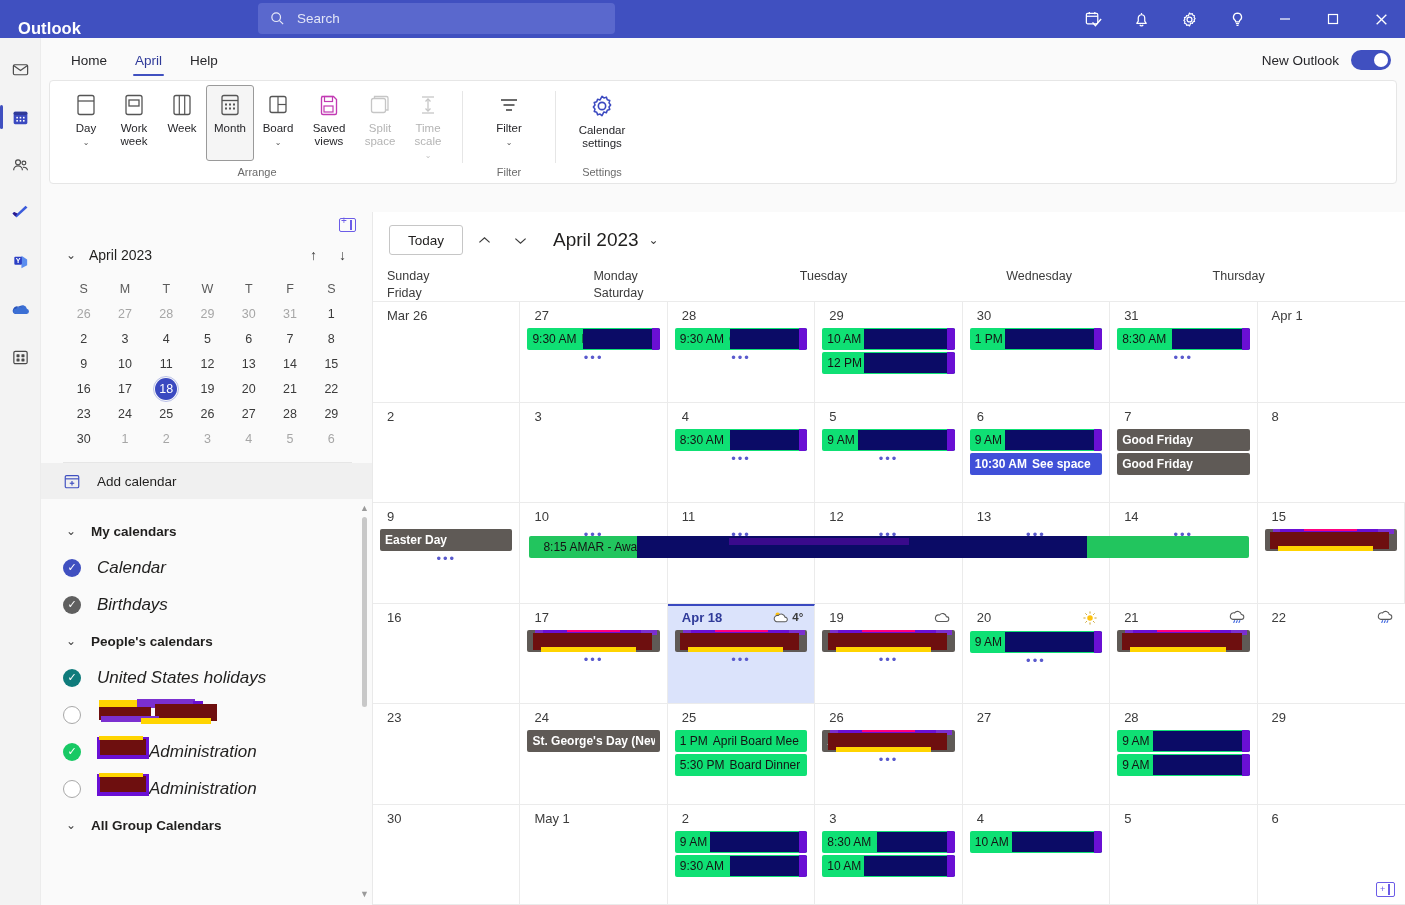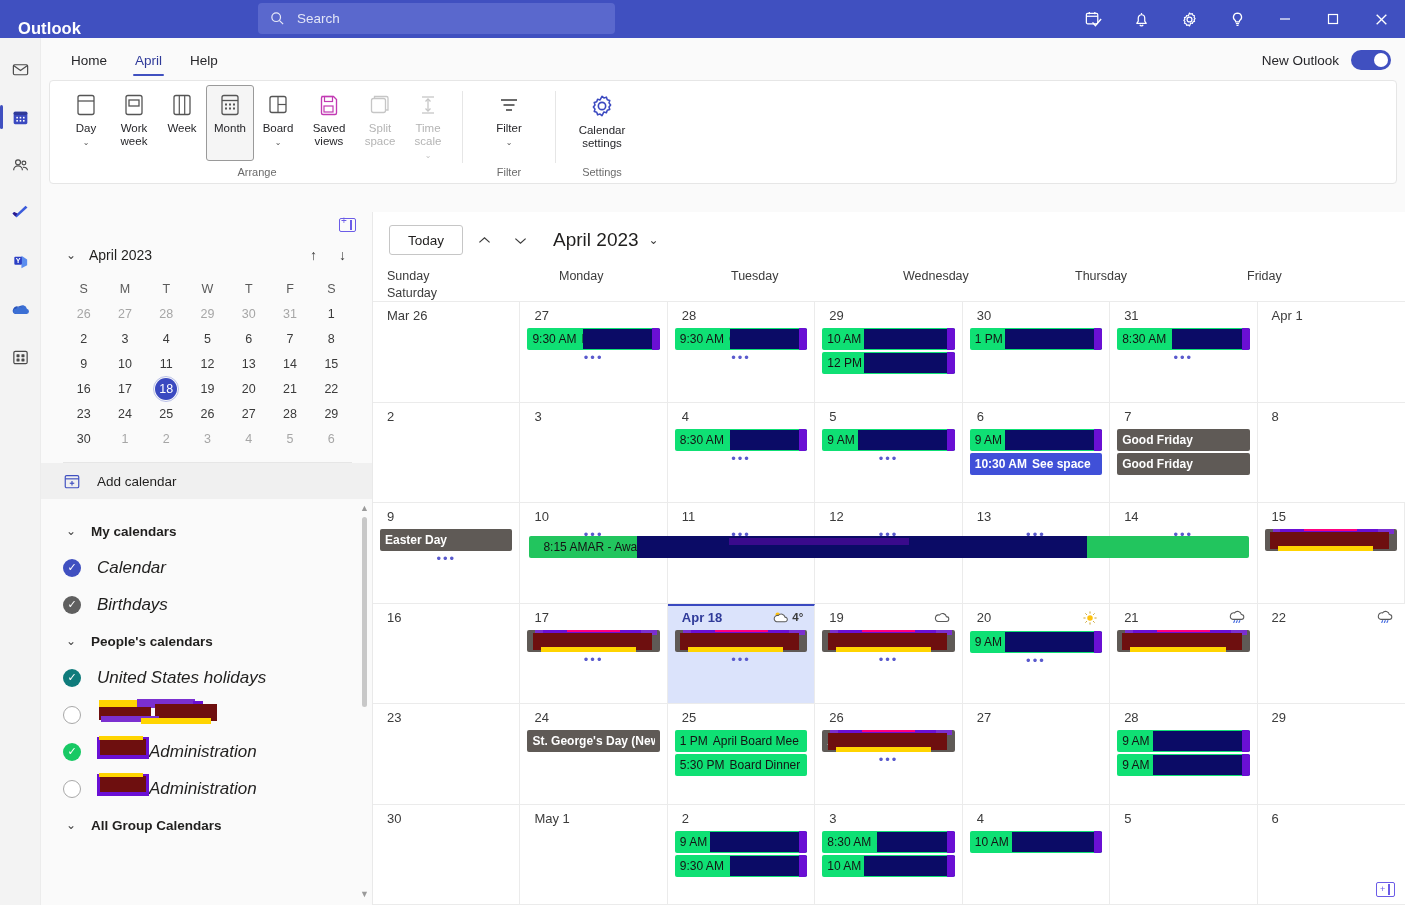--- a/index.html
+++ b/index.html
@@ -120,21 +120,21 @@
   .cal { flex:1 1 auto; display:flex; flex-direction:column; min-width:0; background:#fff; }
   .cal-toolbar { height:56px; flex:0 0 56px; display:flex; align-items:center; gap:6px; padding-left:16px; }
   .today-btn { height:30px; padding:0 18px; border:1px solid #c6c6c6; border-radius:3px; background:#fff;
                font-size:13.5px; color:#201f1e; cursor:pointer; font-family:inherit; }
   .nav-btn { width:30px; height:30px; display:flex; align-items:center; justify-content:center;
              cursor:pointer; border-radius:3px; color:#3b3b3b; font-size:13px; }
   .cal-title { font-size:19px; color:#201f1e; margin-left:12px; display:flex; align-items:center;
                gap:10px; cursor:pointer; }
   .cal-title .cc { font-size:12px; color:#3b3b3b; }
 
-  .dow-row { height:34px; flex:0 0 34px; display:grid; grid-template-columns:repeat(6,1fr);
+  .dow-row { height:34px; flex:0 0 34px; display:grid; grid-template-columns:repeat(5,1fr);
              border-bottom:1px solid #ebebeb; }
   .dow-row div { font-size:12.5px; color:#3b3b3b; padding-left:14px; display:flex; align-items:center; }
 
   .weeks { flex:1 1 auto; display:flex; flex-direction:column; min-height:0; }
   .week { flex:1 1 0; display:grid; grid-template-columns:repeat(7,1fr);
           border-bottom:1px solid #ebebeb; min-height:0; position:relative; }
   .daycell { border-right:1px solid #ebebeb; padding:6px 7px 0; position:relative; min-width:0; overflow:hidden; }
   .daycell:last-child { border-right:none; }
   .daycell.today { background:#dbe3fb; border-top:2px solid #3a49c0; padding-top:4px; }
   .dnum { font-size:13px; color:#3b3b3b; margin-bottom:5px; display:flex; align-items:center;

